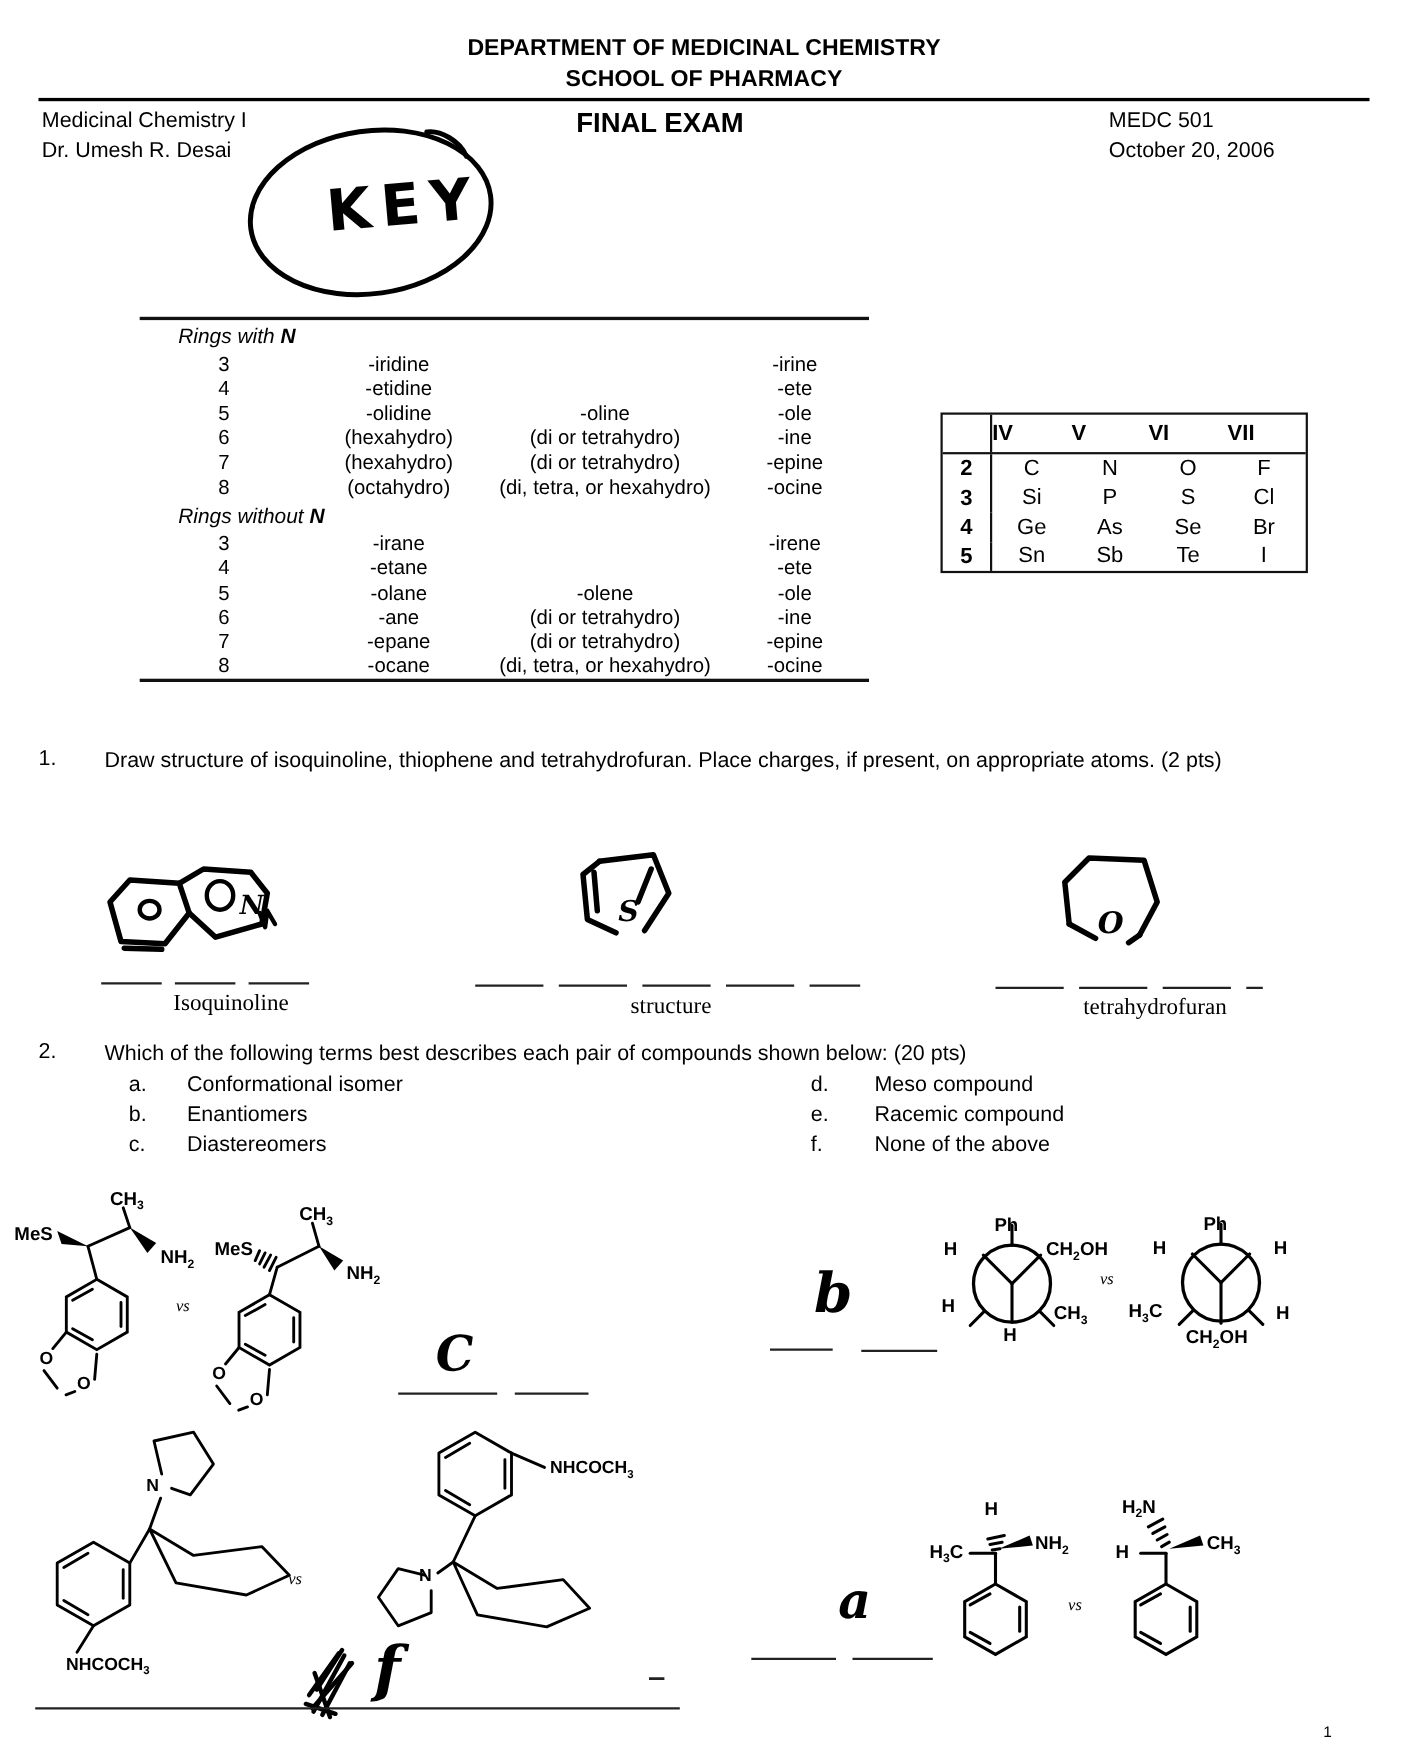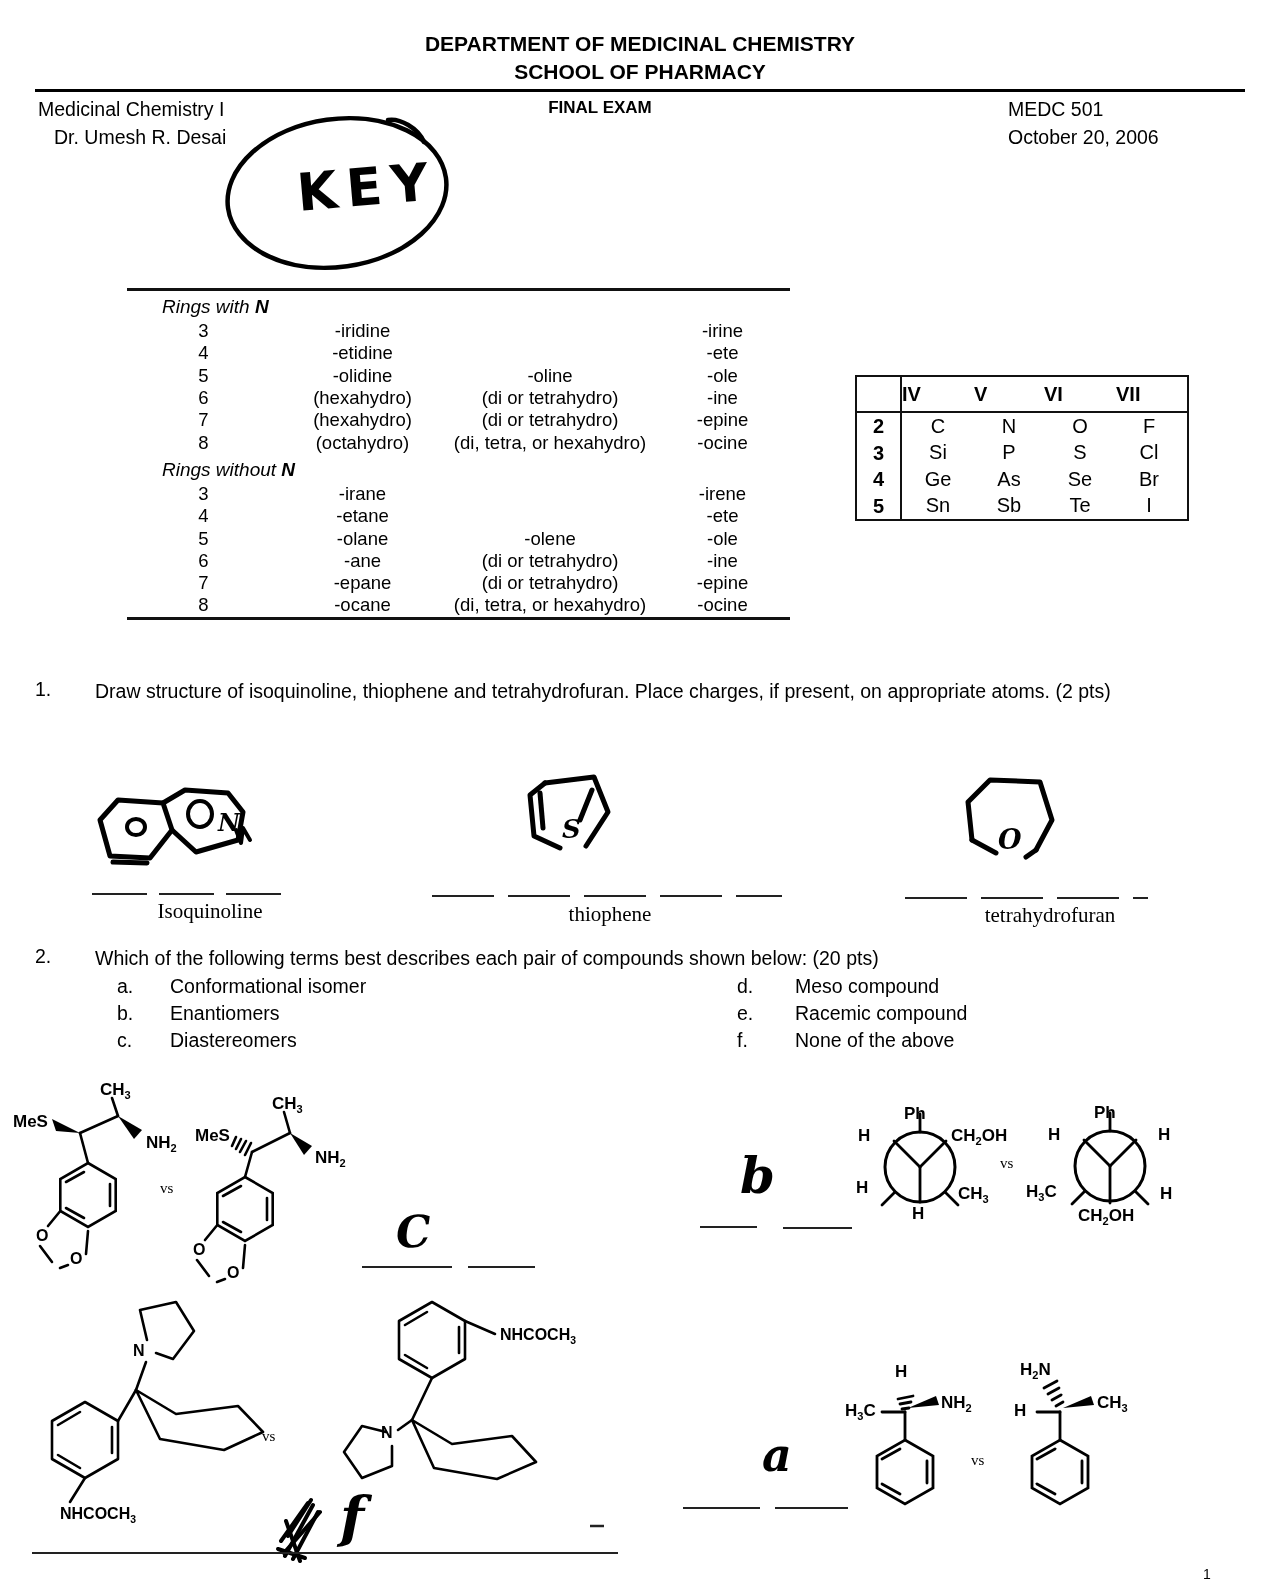--- a/index.html
+++ b/index.html
@@ -1,20 +1,20 @@
 <!DOCTYPE html>
 <html><head>
 <meta charset="utf-8">
 <style>
   html,body{margin:0;padding:0;background:#fff;}
   .page{position:relative;width:1280px;height:1586px;background:#ffffff;color:#000;
         font-family:"Liberation Sans",sans-serif;overflow:hidden;}
   .t{position:absolute;white-space:nowrap;}
   .b{font-weight:bold;}
-  .i{}
+  .i{font-style:italic;}
   .serif{font-family:"Liberation Serif",serif;}
   .ctr{text-align:center;}
   .art{position:absolute;left:0;top:0;}
   .formula{font-weight:bold;font-size:17px;}
   .formula sub{font-size:0.65em;}
   .hand{font-family:"DejaVu Serif",serif;font-style:italic;font-weight:bold;}
   .hand-caps{font-family:"DejaVu Sans",sans-serif;font-weight:bold;}
   .hr{position:absolute;background:#000;}
   
   .namebox{position:absolute;left:35px;top:152px;width:1177px;height:103px;border:2.5px solid #000;}
@@ -38,22 +38,22 @@
 </head>
 <body>
 
 <div class="page">
 
   <div class="t b ctr" style="left:0;width:1280px;top:60px;font-size:21px;">SCHOOL OF PHARMACY</div>
   <div class="t b ctr" style="left:0;width:1280px;top:32px;font-size:21px;">DEPARTMENT OF MEDICINAL CHEMISTRY</div>
   <div class="hr" style="left:35px;top:89px;width:1210px;height:2.5px;"></div>
 
   <div class="t" style="left:38px;top:98px;font-size:19.5px;">Medicinal Chemistry I</div>
-  <div class="t" style="left:38px;top:126px;font-size:19.5px;margin-left:16px;">Dr. Umesh R. Desai</div>
-  <div class="t b ctr" style="left:460px;width:280px;top:98px;font-size:17px;">FINAL EXAM</div>
+  <div class="t" style="left:38px;top:126px;font-size:19.5px;">Dr. Umesh R. Desai</div>
+  <div class="t b ctr" style="left:460px;width:280px;top:98px;font-size:25px;">FINAL EXAM</div>
   <div class="t" style="left:1008px;top:98px;font-size:19.5px;">MEDC 501</div>
   <div class="t" style="left:1008px;top:126px;font-size:19.5px;">October 20, 2006</div>
 
   <div class="t hand-caps" style="left:297px;top:157px;font-size:52px;letter-spacing:9px;transform:rotate(-5deg);">KEY</div>
 
   <div class="ringtable">
     <div>
         <div class="rt-title">Rings with <b>N</b></div>
         <div class="rt-row">
           <div>3</div>
@@ -168,21 +168,21 @@
           <div>Te</div>
           <div>I</div>
         </div>
       </div>
   </div>
 
   <div class="t" style="left:35px;top:678px;font-size:19.5px;">1.</div>
   <div class="qtext" style="left:95px;top:678px;width:1105px;">Draw structure of isoquinoline, thiophene and tetrahydrofuran. Place charges, if present, on appropriate atoms. (2 pts)</div>
 
   <div class="t serif ctr" style="left:150px;top:899px;width:120px;font-size:21px;">Isoquinoline</div>
-  <div class="t serif ctr" style="left:550px;top:902px;width:120px;font-size:21px;">thiophene</div>
+  <div class="t serif ctr" style="left:550px;top:902px;width:120px;font-size:21px;">structure</div>
   <div class="t serif ctr" style="left:965px;top:903px;width:170px;font-size:21px;">tetrahydrofuran</div>
 
   <div class="t hand" style="left:218px;top:808px;font-size:24px;">N</div>
   <div class="t hand" style="left:562px;top:814px;font-size:26px;">S</div>
   <div class="t hand" style="left:998px;top:824px;font-size:27px;">O</div>
 
   <div class="t" style="left:35px;top:945px;font-size:19.5px;">2.</div>
   <div class="qtext" style="left:95px;top:945px;width:1105px;">Which of the following terms best describes each pair of compounds shown below: (20 pts)</div>
 
   <div class="t" style="left:117px;top:975px;font-size:19.5px;">a.</div>

